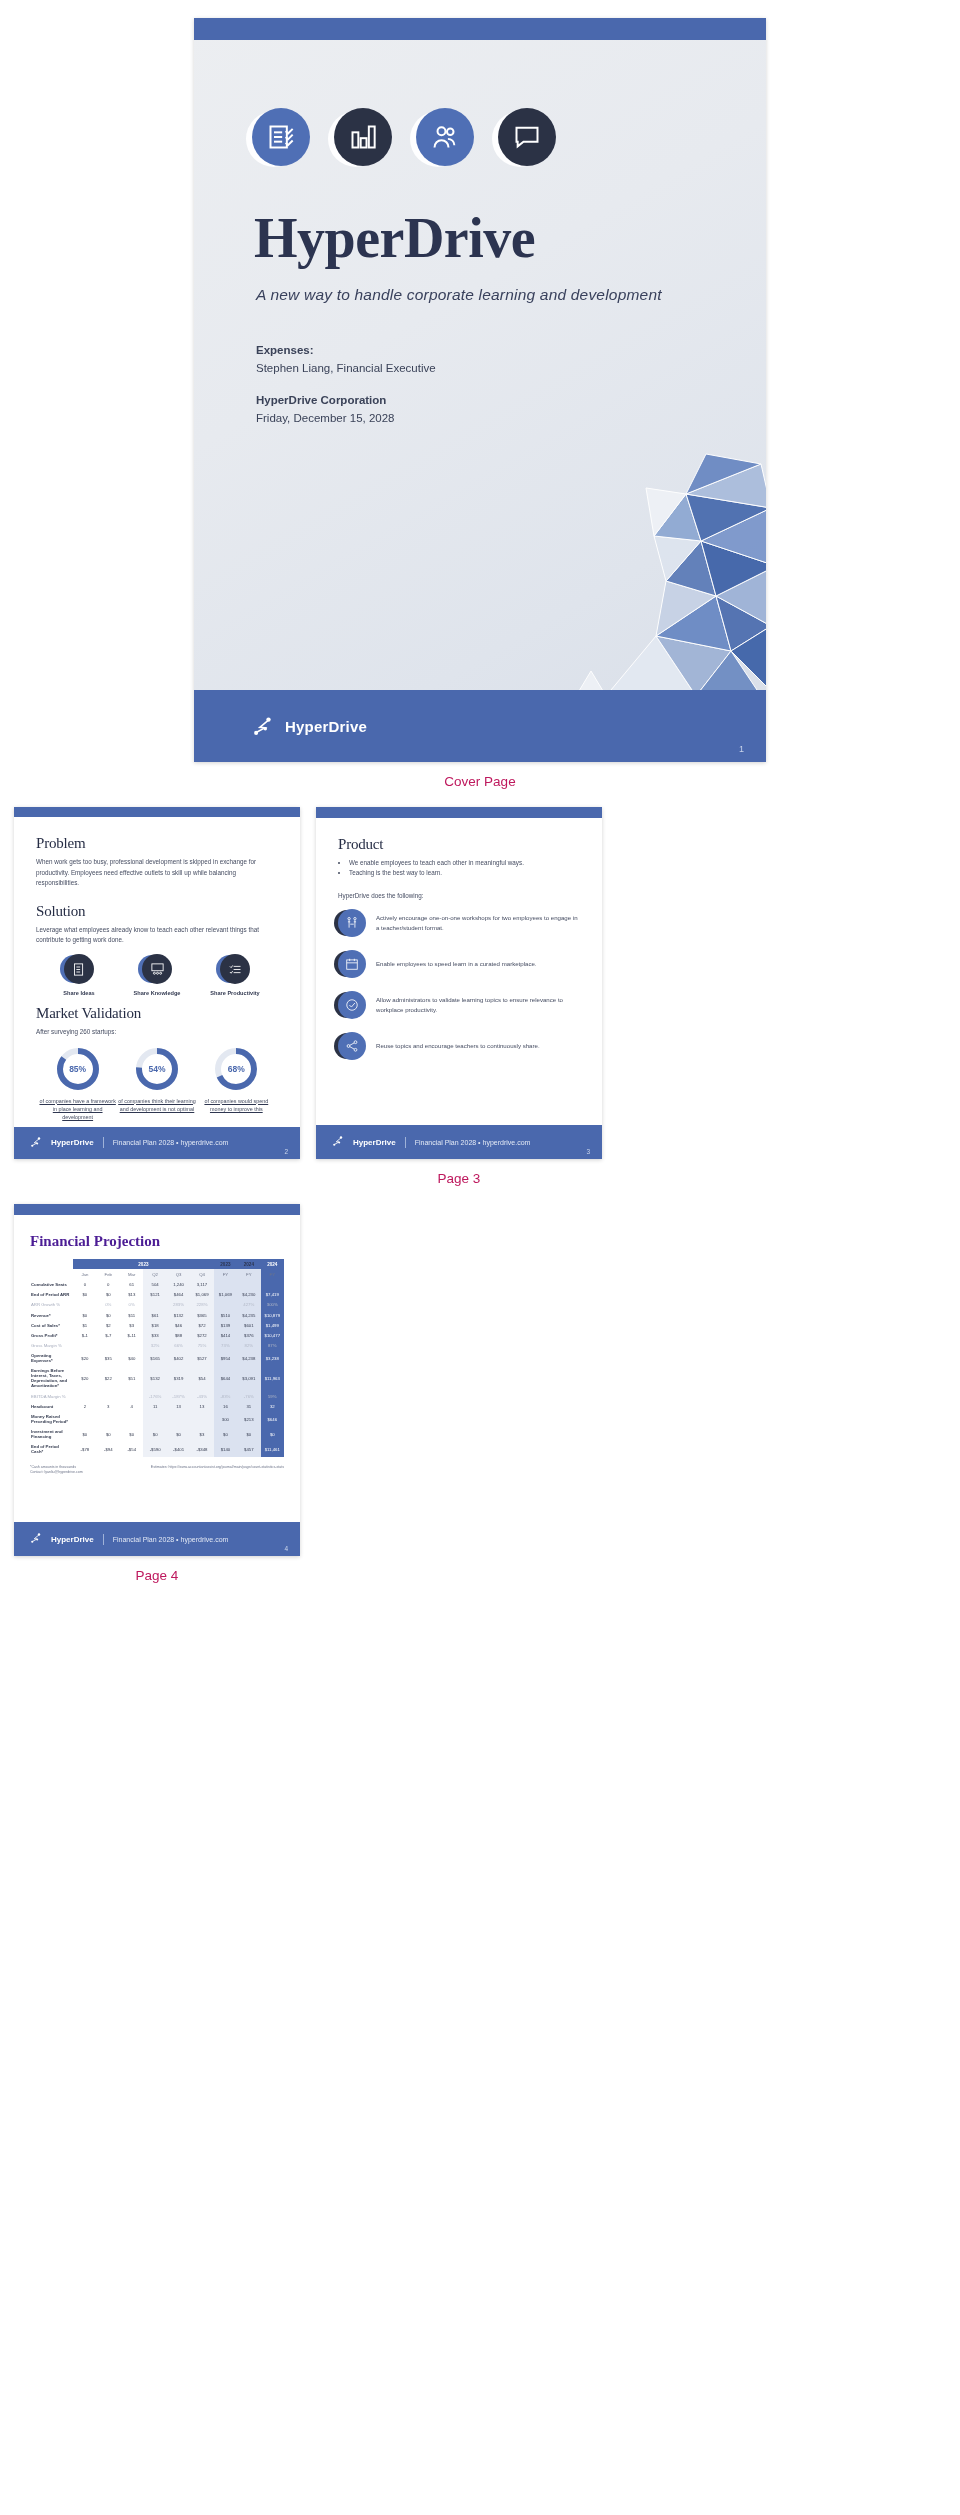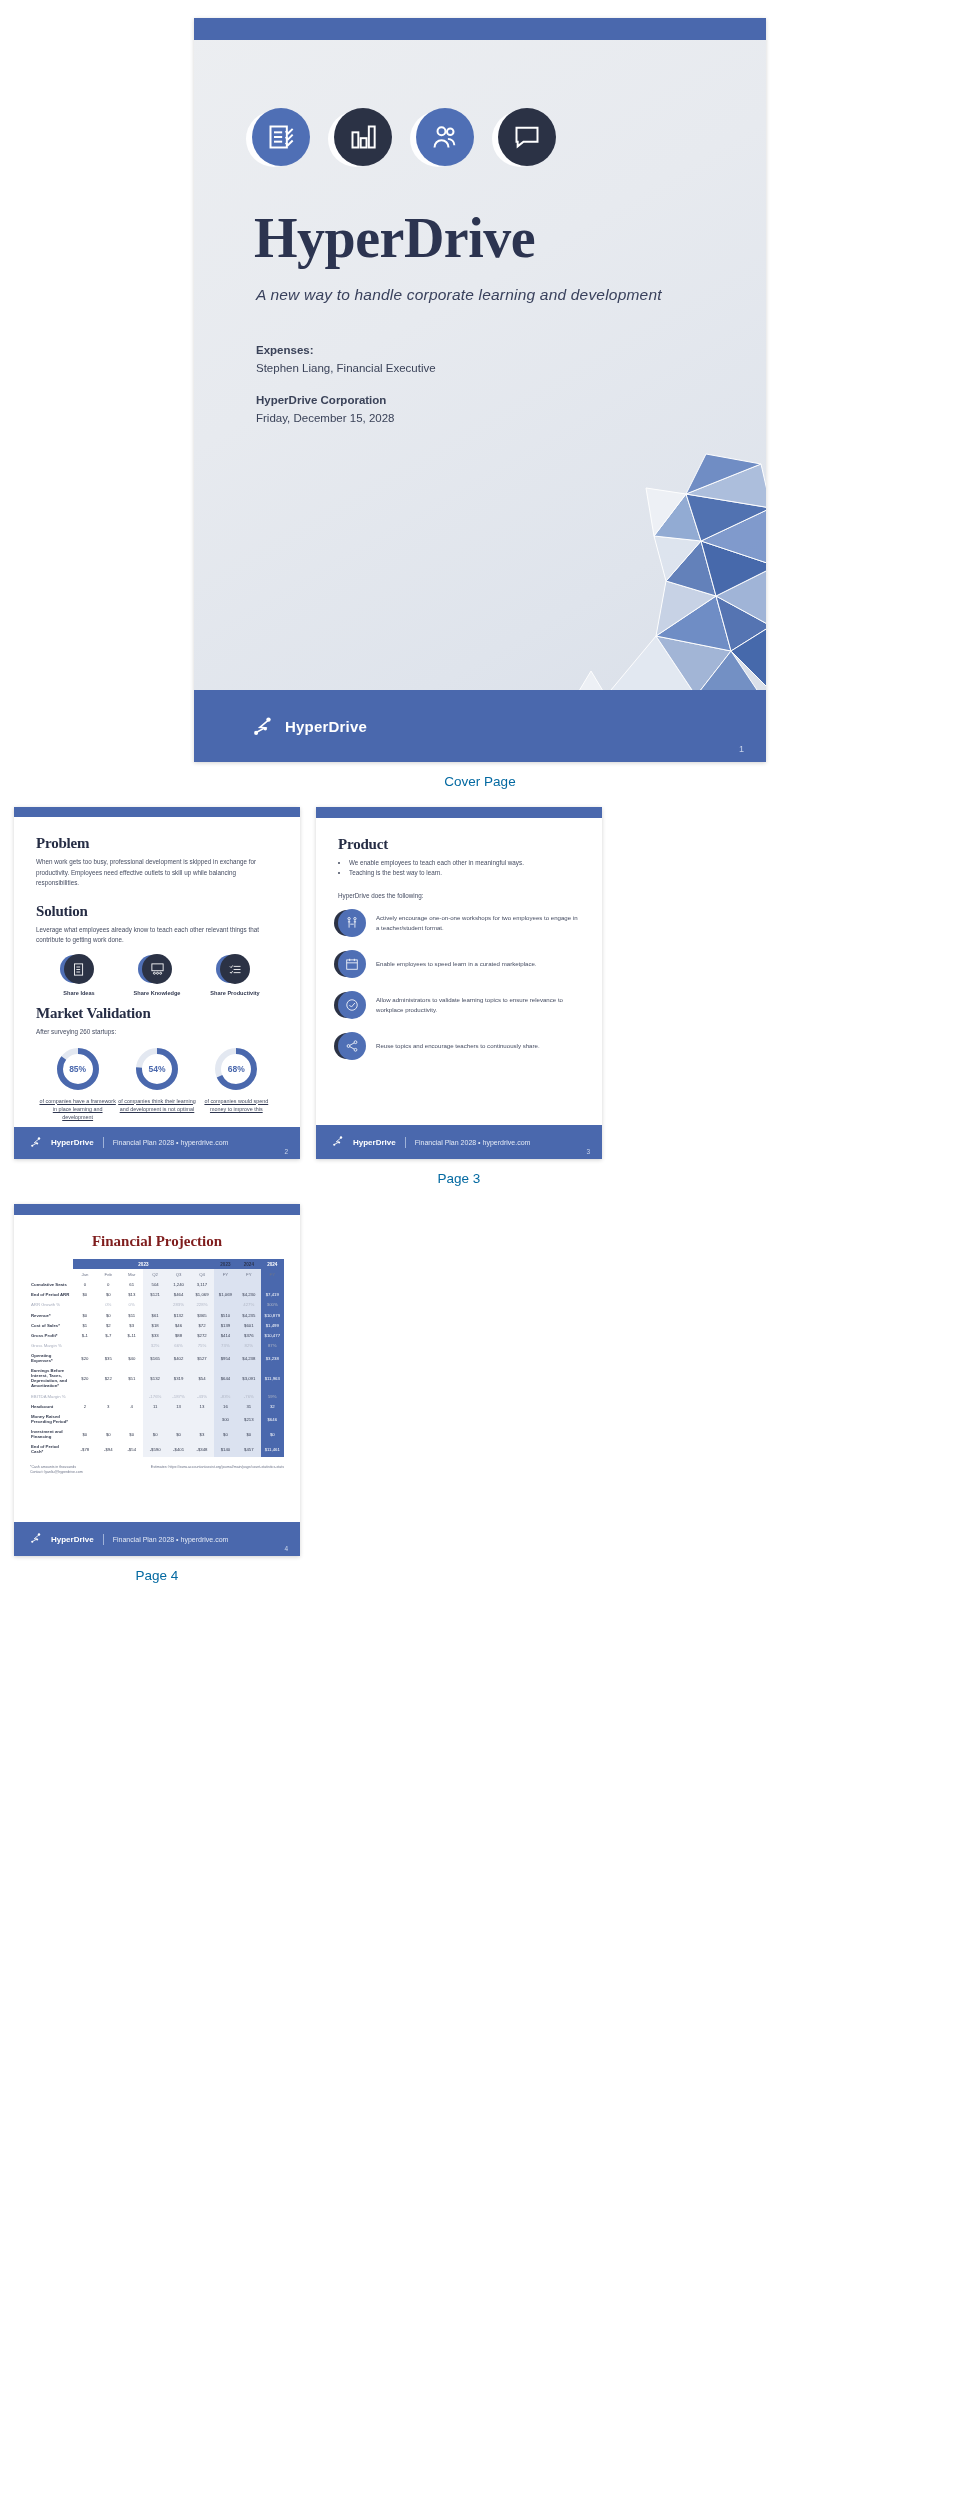--- a/index.html
+++ b/index.html
@@ -69,21 +69,21 @@
   .brand { display: flex; align-items: center; gap: 11px; color: #fff; }
   .brand .logo { width: 22px; height: 22px; }
   .brand .logo svg { width: 22px; height: 22px; }
   .brand .name { font-size: 15px; font-weight: 600; letter-spacing: .2px; }
   .cover-footer .pgnum {
     position: absolute; right: 22px; bottom: 8px;
     font-size: 9px; color: #c9d4ea;
   }
 
   .caption {
-    text-align: center; font-size: 13.5px; color: #0369a1;
+    text-align: center; font-size: 13.5px; color: #be185d;
     padding: 12px 0 18px 0; font-family: "Liberation Sans", sans-serif;
   }
 
   
   .row { display: flex; gap: 16px; padding: 0 14px; }
   .mini {
     width: 286px;
     background: #fff;
     box-shadow: 0 1px 4px rgba(0,0,0,.18);
     position: relative;
@@ -98,21 +98,21 @@
     position: relative;
   }
   .mini-footer .logo svg { width: 12px; height: 12px; }
   .mini-footer .name { font-size: 8px; font-weight: 700; }
   .mini-footer .divider { width: 1px; height: 11px; background: #9fb2d8; }
   .mini-footer .info { font-size: 7px; color: #e3e9f5; }
   .mini-footer .pgnum { position: absolute; right: 12px; bottom: 4px; font-size: 6.5px; color: #ccd7ec; }
 
   h2.sec {
     font-family: "Liberation Serif", serif;
-    font-weight: 700; font-size: 15px; color: #262d45;
+    font-weight: 400; font-size: 15px; color: #262d45;
     margin-bottom: 5px; letter-spacing: -.2px;
   }
   p.body { font-size: 6.3px; line-height: 1.62; color: #454c61; }
   .gap { height: 15px; }
   .gap-s { height: 9px; }
 
   .triad { display: flex; justify-content: space-around; padding: 9px 4px 0 4px; }
   .triad .item { width: 74px; text-align: center; }
   .triad .ic {
     width: 30px; height: 30px; border-radius: 50%; background: #2b3245;
@@ -142,21 +142,21 @@
     width: 28px; height: 28px; min-width: 28px; border-radius: 50%; background: #4f6fb5;
     display: flex; align-items: center; justify-content: center;
     box-shadow: -5px 0 0 -1px #2b3245;
   }
   .feat .ic svg { width: 14px; height: 14px; fill: none; stroke: #fff; stroke-width: 1.4; }
   .feat .txt { font-size: 6.1px; line-height: 1.6; color: #454c61; }
 
   
   .fin-title {
     font-family: "Liberation Serif", serif; font-weight: 700;
-    font-size: 15px; color: #7f1d1d; margin: 4px 0 9px 0; text-align: center;
+    font-size: 15px; color: #4c1d95; margin: 4px 0 9px 0;
   }
   table.fin { width: 100%; border-collapse: collapse; font-size: 4.3px; color: #333a4e; table-layout: fixed; }
   table.fin th, table.fin td { padding: 2.6px 1px; text-align: center; vertical-align: middle; }
   table.fin td.rowlab, table.fin th.rowlab { text-align: left; font-weight: 700; width: 17%; padding-left: 1px; }
   table.fin td.rowlab.muted { font-weight: 400; color: #a7adbd; }
   .yr-head th { background: #4a68ad; color: #fff; font-weight: 700; font-size: 4.6px; padding: 3.2px 0; }
   .yr-head th.empty { background: transparent; }
   .mon-head td { font-weight: 400; color: #6d7489; font-size: 4.3px; padding-bottom: 4px; }
   .qcol { background: #eef1f7; }
   .ycol { background: #dbe2f0; }

